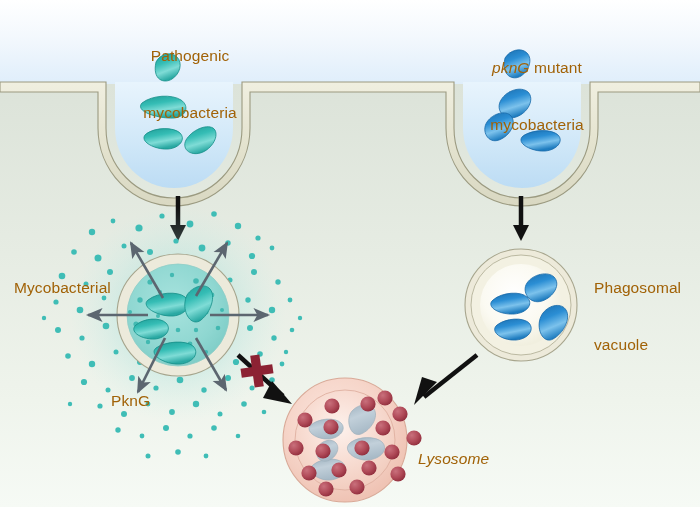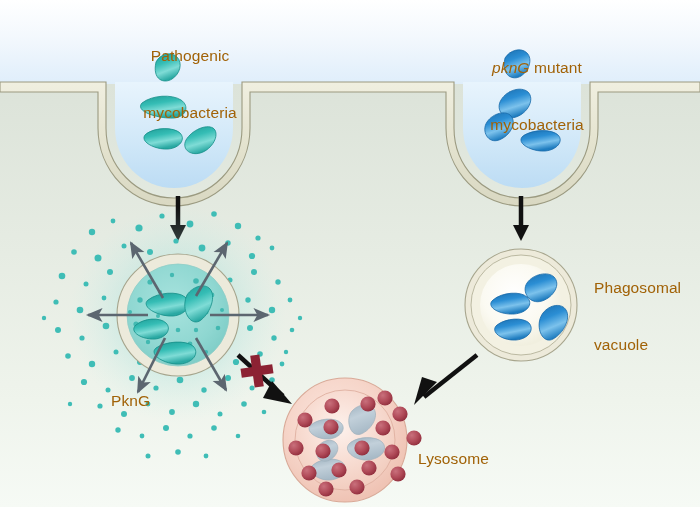--- a/index.html
+++ b/index.html
@@ -30,21 +30,21 @@
     white-space: pre;
     letter-spacing: 0.1px;
   }
   .lbl.center { text-align: center; }
   .lbl .ital { font-style: italic; }
   .lbl-pathogenic { left: 110px; top: 8px; width: 160px; }
   .lbl-pkng-mutant { left: 452px; top: 20px; width: 170px; }
   .lbl-myco-phagosome { left: 14px; top: 240px; width: 160px; }
   .lbl-phagosomal-vacuole { left: 594px; top: 240px; width: 120px; }
   .lbl-pkng { left: 111px; top: 391px; }
-  .lbl-lysosome { left: 418px; top: 449px; }
+  .lbl-lysosome { left: 418px; top: 449px; font-style: italic; }
 </style>
 </head>
 <body>
 
 <div id="figure">
 
 <svg width="700" height="507" viewBox="0 0 700 507">
   <defs>
     <linearGradient id="gExtracell" x1="0" y1="0" x2="0" y2="1">
       <stop offset="0%" stop-color="#ffffff"></stop>
@@ -376,20 +376,21 @@
   <div>Pathogenic</div>
   <div>mycobacteria</div>
 </div>
 
 <div class="lbl center lbl-pkng-mutant">
   <div><span class="ital">pknG</span><span> mutant</span></div>
   <div>mycobacteria</div>
 </div>
 
 <div class="lbl lbl-myco-phagosome">
+  <div>Mycobacterial</div>
 </div>
 
 <div class="lbl lbl-phagosomal-vacuole">
   <div>Phagosomal</div>
   <div>vacuole</div>
 </div>
 
 <div class="lbl lbl-pkng">PknG</div>
 
 <div class="lbl lbl-lysosome">Lysosome</div>

